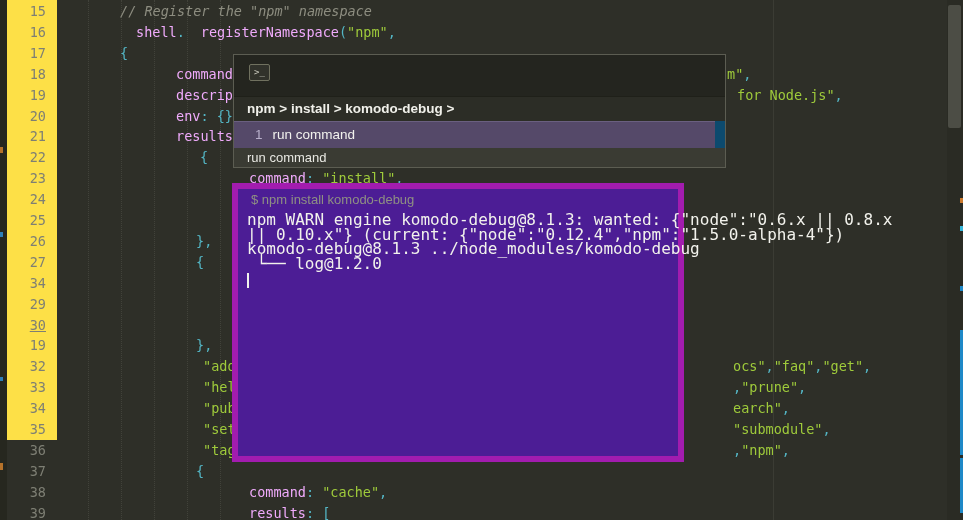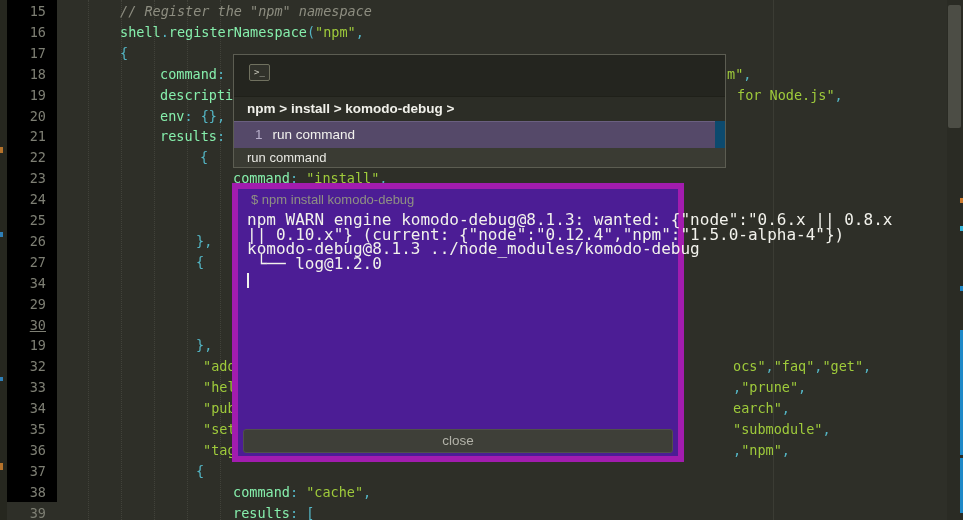--- a/index.html
+++ b/index.html
@@ -1,27 +1,27 @@
 <!DOCTYPE html>
 <html><head>
 <meta charset="utf-8">
 <style>
   html,body{margin:0;padding:0;background:#2e2f28;}
   #screen{position:relative;width:963px;height:520px;overflow:hidden;background:#2e2f28;
           font-family:"DejaVu Sans Mono",monospace;}
   
   #left-strip{position:absolute;left:0;top:0;width:7px;height:520px;background:#26271f;}
-  #gutter{position:absolute;left:7px;top:0;width:50px;height:502px;background:#000000;}
+  #gutter{position:absolute;left:7px;top:0;width:50px;height:440px;background:#fde047;}
   .ln{position:absolute;right:11px;height:20px;font-size:13.5px;color:#7e7f74;line-height:20px;}
   .guide{position:absolute;top:0;height:520px;width:0;border-left:1px dotted #41423a;}
   #edge-line{position:absolute;top:0;height:520px;width:1px;background:#3b3c34;}
   #code-layer{position:absolute;left:0;top:0;width:963px;height:520px;}
   .code-line{position:absolute;height:20px;font-size:13.5px;line-height:20px;white-space:pre;}
   .tk-comment{color:#8d8d80;font-style:italic;}
-  .tk-id{color:#86efac;}
+  .tk-id{color:#f0abfc;margin-left:16px;}
   .tk-op{color:#54b7c6;}
   .tk-str{color:#9fcb3b;}
   
   #scrollbar-track{position:absolute;left:947px;top:0;width:16px;height:520px;background:#2a2b24;}
   #scrollbar-thumb{position:absolute;left:948px;top:5px;width:13px;height:123px;background:#4c4d45;border-radius:2px;}
   .mark{position:absolute;}
   
   #palette{position:absolute;left:233px;top:54px;width:493px;background:#24251f;
            border:1px solid #5c5d52;box-sizing:border-box;font-family:"Liberation Sans",sans-serif;}
   #palette-input{position:relative;height:41px;background:#24251f;}
@@ -139,20 +139,19 @@
       </div>
   </div>
 
   <div id="terminal">
     <div id="terminal-header">$ npm install komodo-debug</div>
     <div id="terminal-output">npm WARN engine komodo-debug@8.1.3: wanted: {"node":"0.6.x || 0.8.x
 || 0.10.x"} (current: {"node":"0.12.4","npm":"1.5.0-alpha-4"})
 komodo-debug@8.1.3 ../node_modules/komodo-debug
  └── log@1.2.0</div>
     <div id="terminal-cursor" style="top: 84px;"></div>
-    <div id="close-button">close</div>
   </div>
 
 <div class="mark" style="left: 0px; width: 3px; top: 147px; height: 6px; background: rgb(181, 114, 42);"></div>
     <div class="mark" style="left: 0px; width: 3px; top: 232px; height: 5px; background: rgb(46, 127, 184);"></div>
     <div class="mark" style="left: 0px; width: 3px; top: 377px; height: 4px; background: rgb(46, 127, 184);"></div>
     <div class="mark" style="left: 0px; width: 3px; top: 463px; height: 7px; background: rgb(181, 114, 42);"></div>
   </div>
 
 </body></html>

